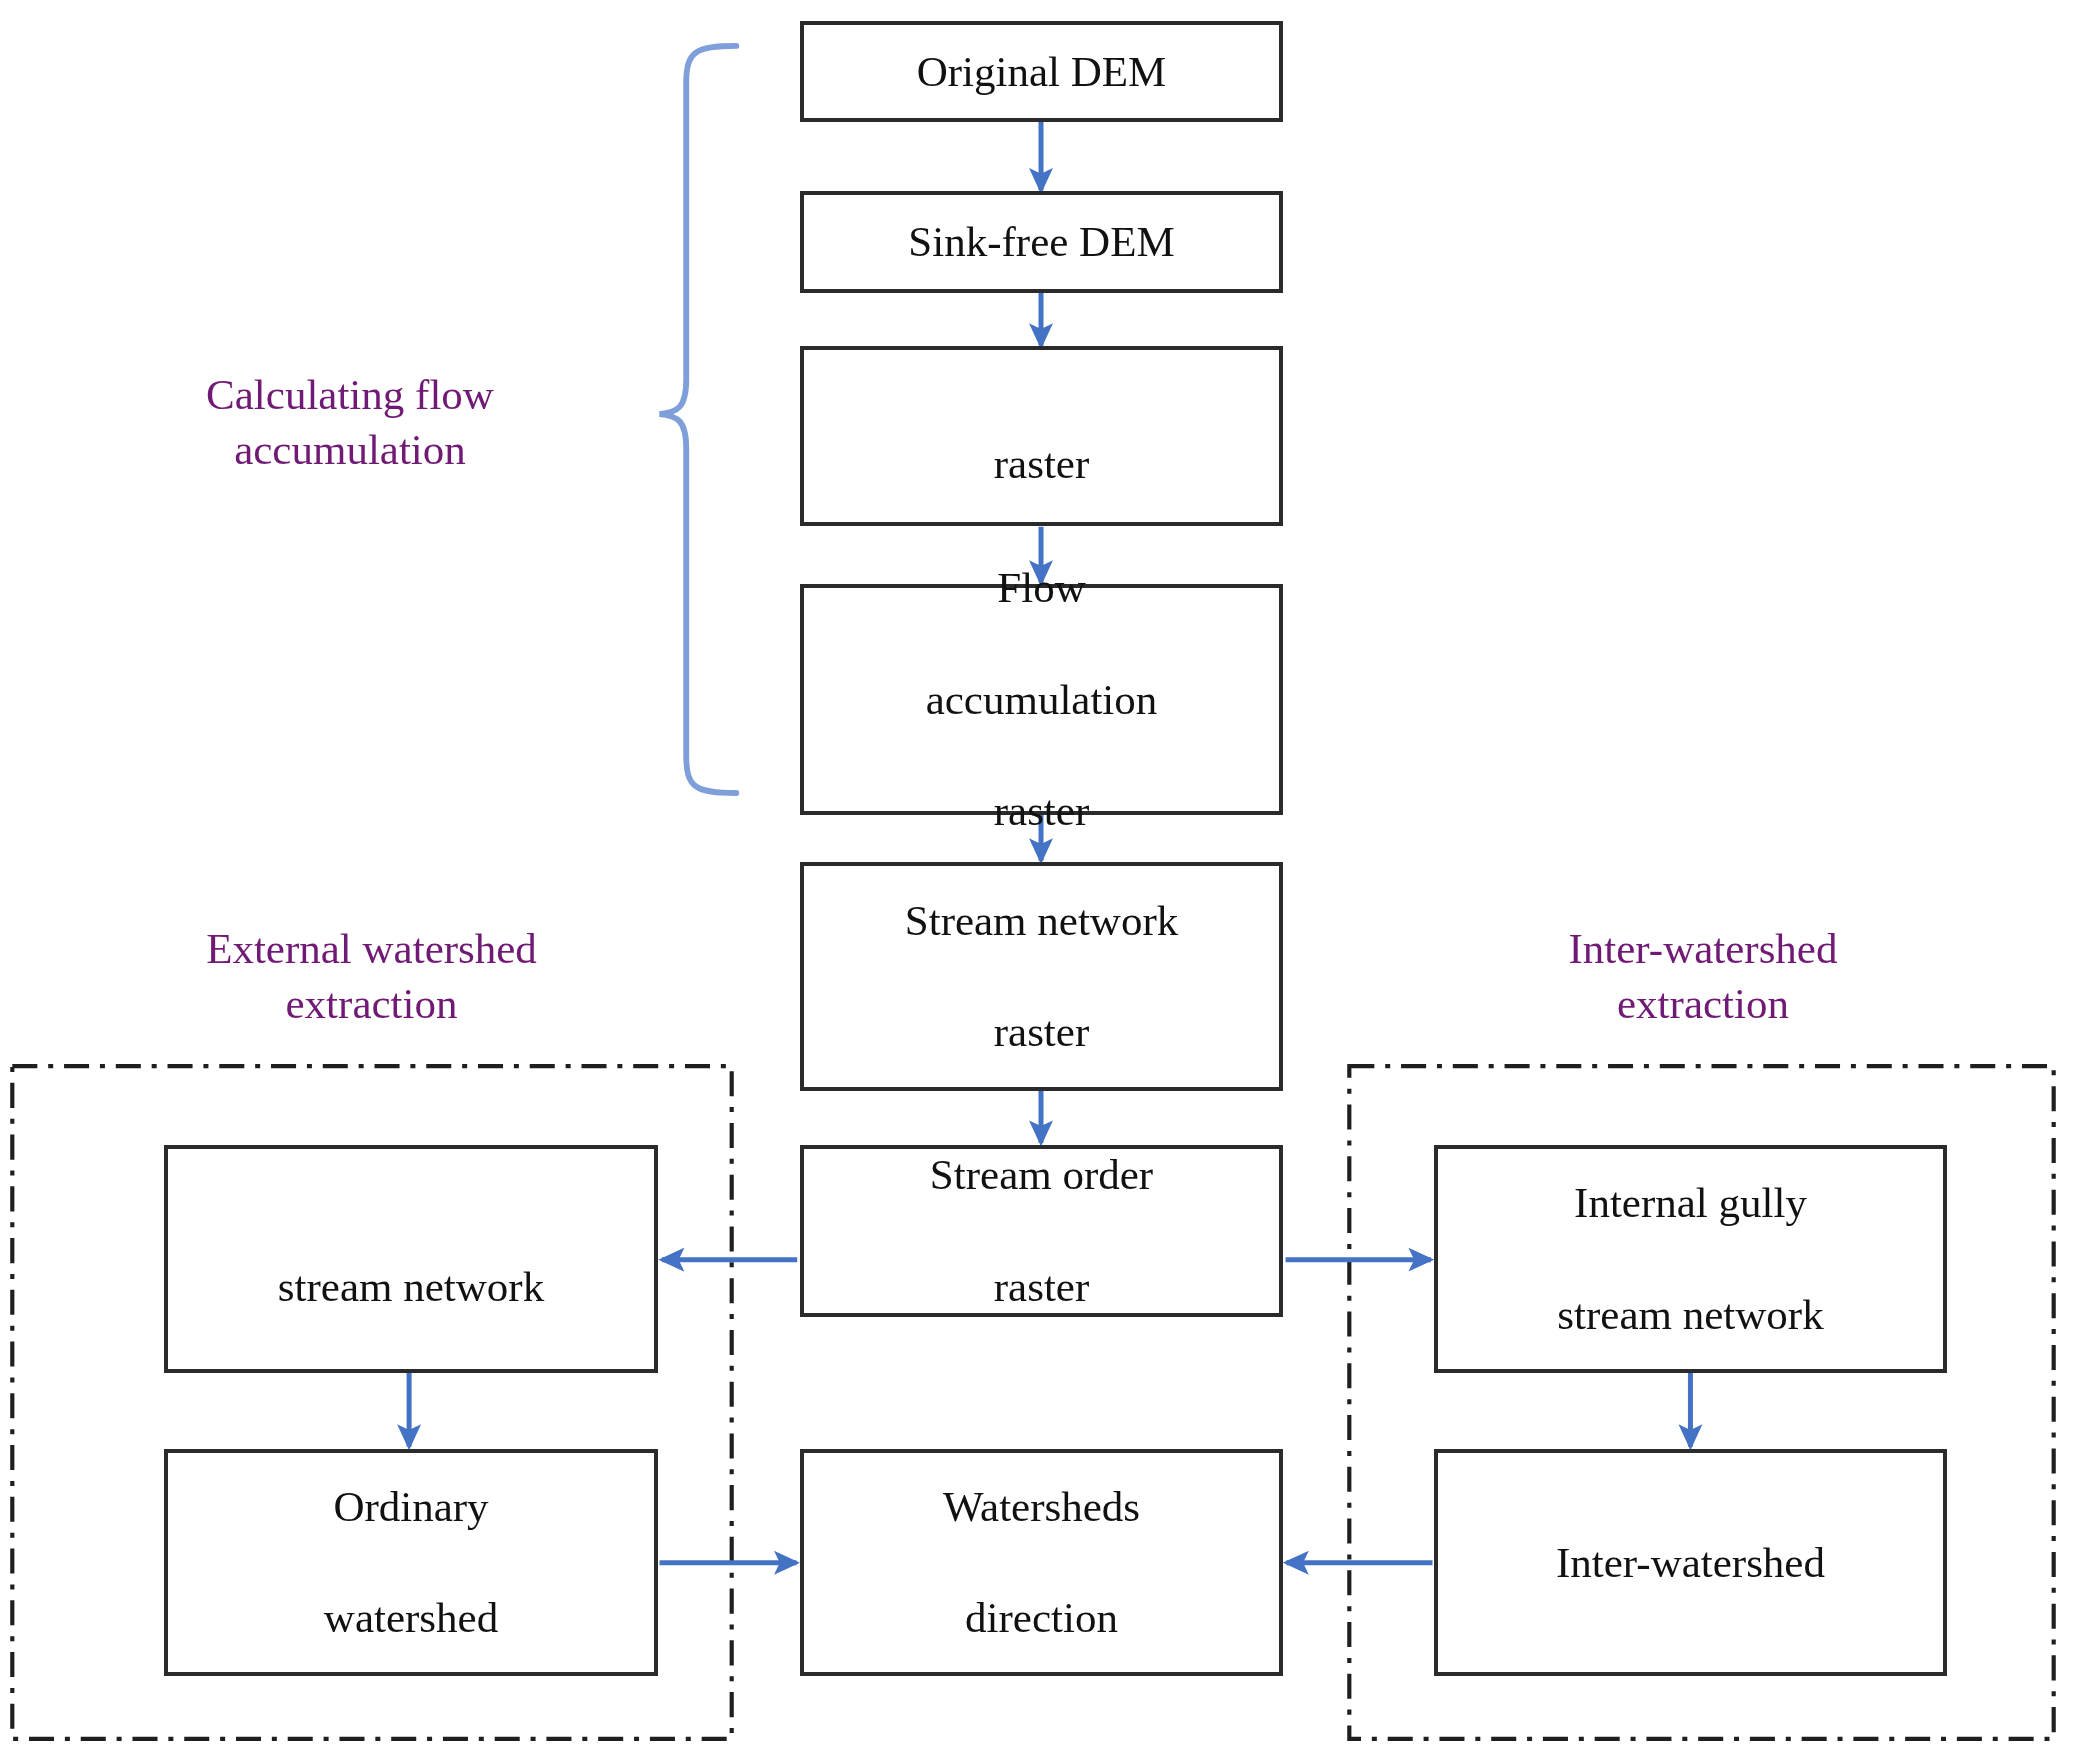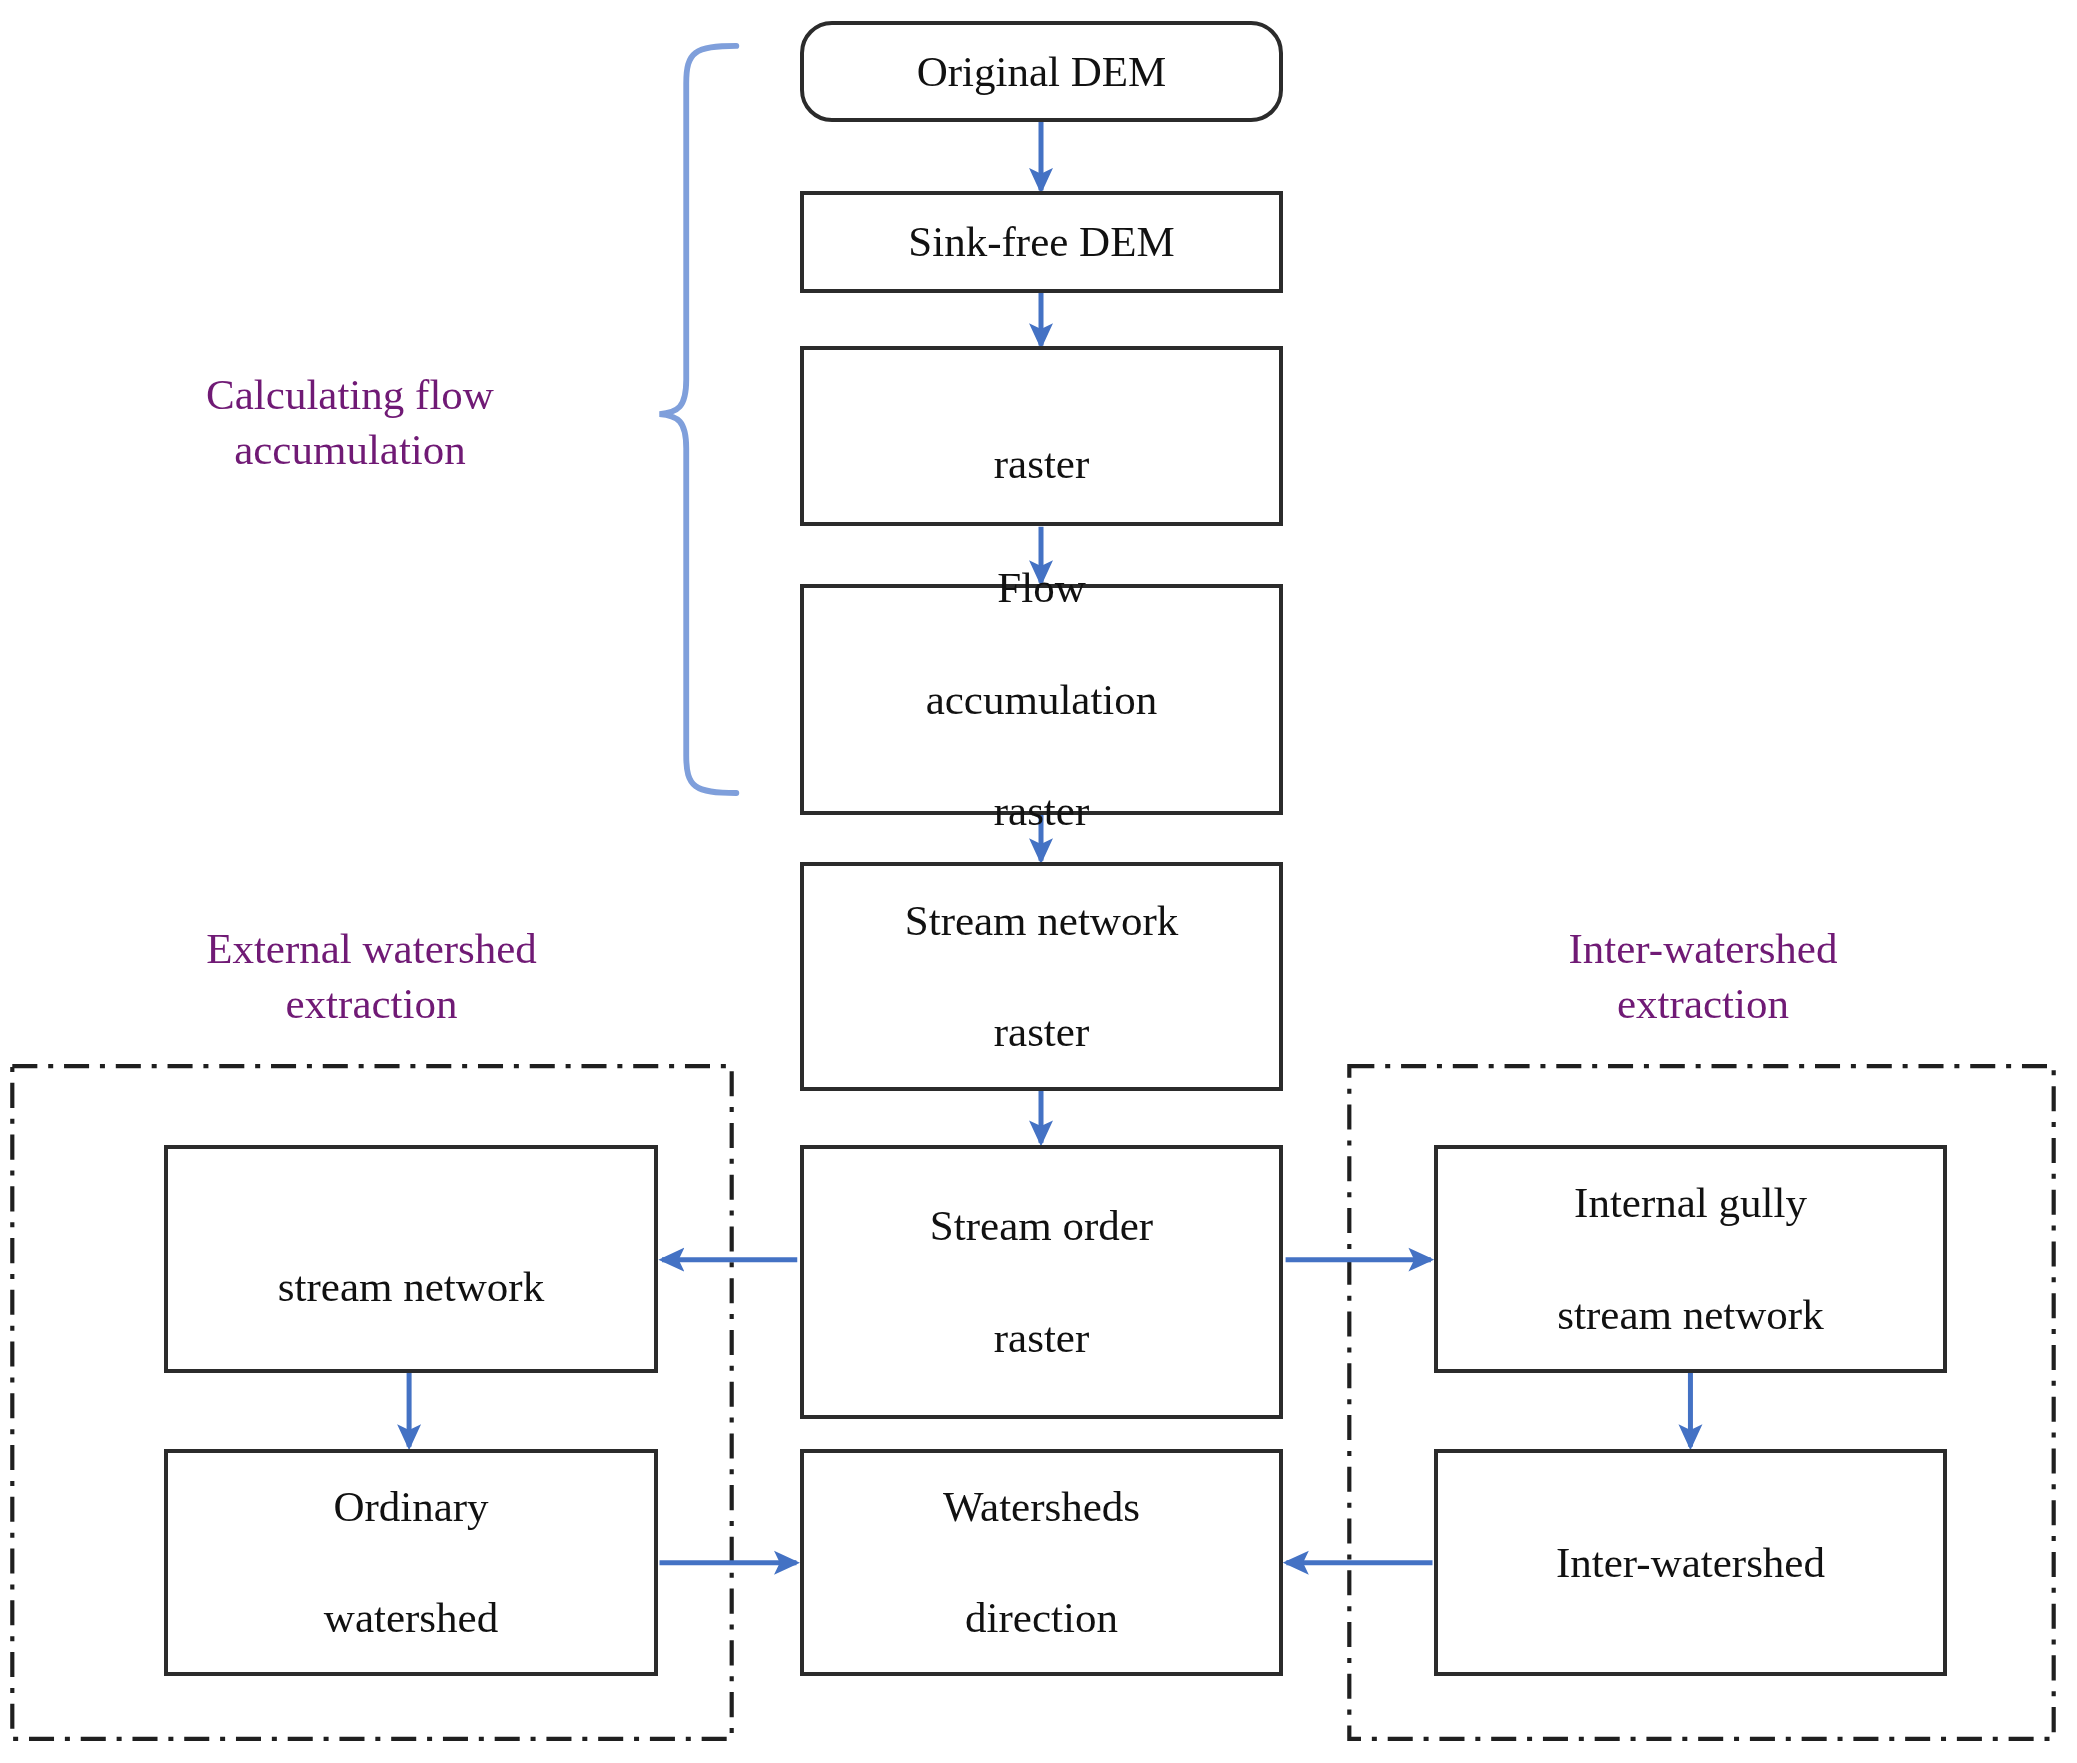--- a/index.html
+++ b/index.html
@@ -113,21 +113,21 @@
   <div class="grouplabel" style="left:100px; top:921px; width:543px;">
     <div>External watershed</div>
     <div>extraction</div>
   </div>
 
   <div class="grouplabel" style="left:1444px; top:921px; width:518px;">
     <div>Inter-watershed</div>
     <div>extraction</div>
   </div>
 
-  <div class="box" style="left:800px; top:21px; width:483px; height:101px;border-radius:32px;">
+  <div class="box" style="left:800px; top:21px; width:483px; height:101px;">
     <span>Original DEM</span>
   </div>
 
   <div class="box" style="left:800px; top:191px; width:483px; height:102px;">
     <span>Sink-free DEM</span>
   </div>
 
   <div class="box" style="left:800px; top:346px; width:483px; height:180px;">
     <span>
       <br>
@@ -143,21 +143,21 @@
     </span>
   </div>
 
   <div class="box" style="left:800px; top:862px; width:483px; height:229px;">
     <span>
       <span>Stream network</span><br>
       <span>raster</span>
     </span>
   </div>
 
-  <div class="box" style="left:800px; top:1145px; width:483px; height:274px;">
+  <div class="box" style="left:800px; top:1145px; width:483px; height:172px;">
     <span>
       <span>Stream order</span><br>
       <span>raster</span>
     </span>
   </div>
 
   <div class="box" style="left:800px; top:1449px; width:483px; height:227px;">
     <span>
       <span>Watersheds</span><br>
       <span>direction</span>

